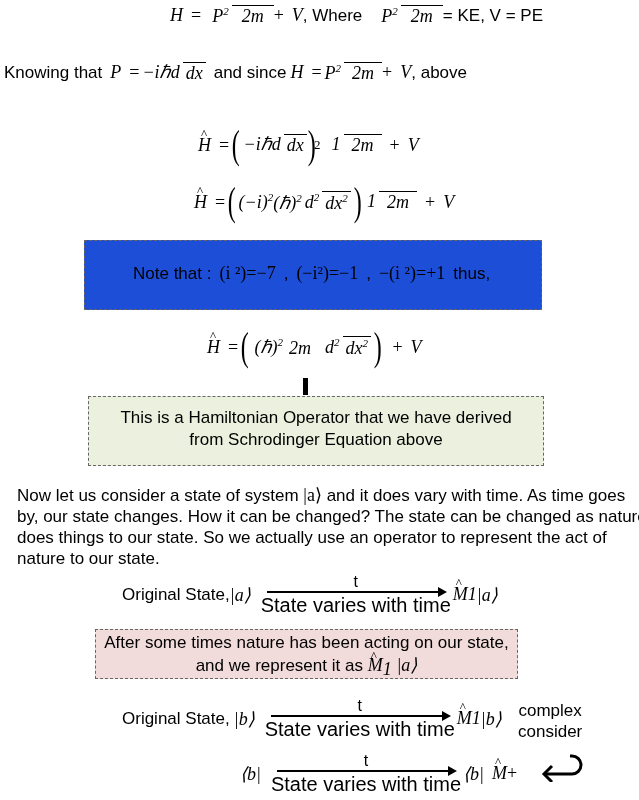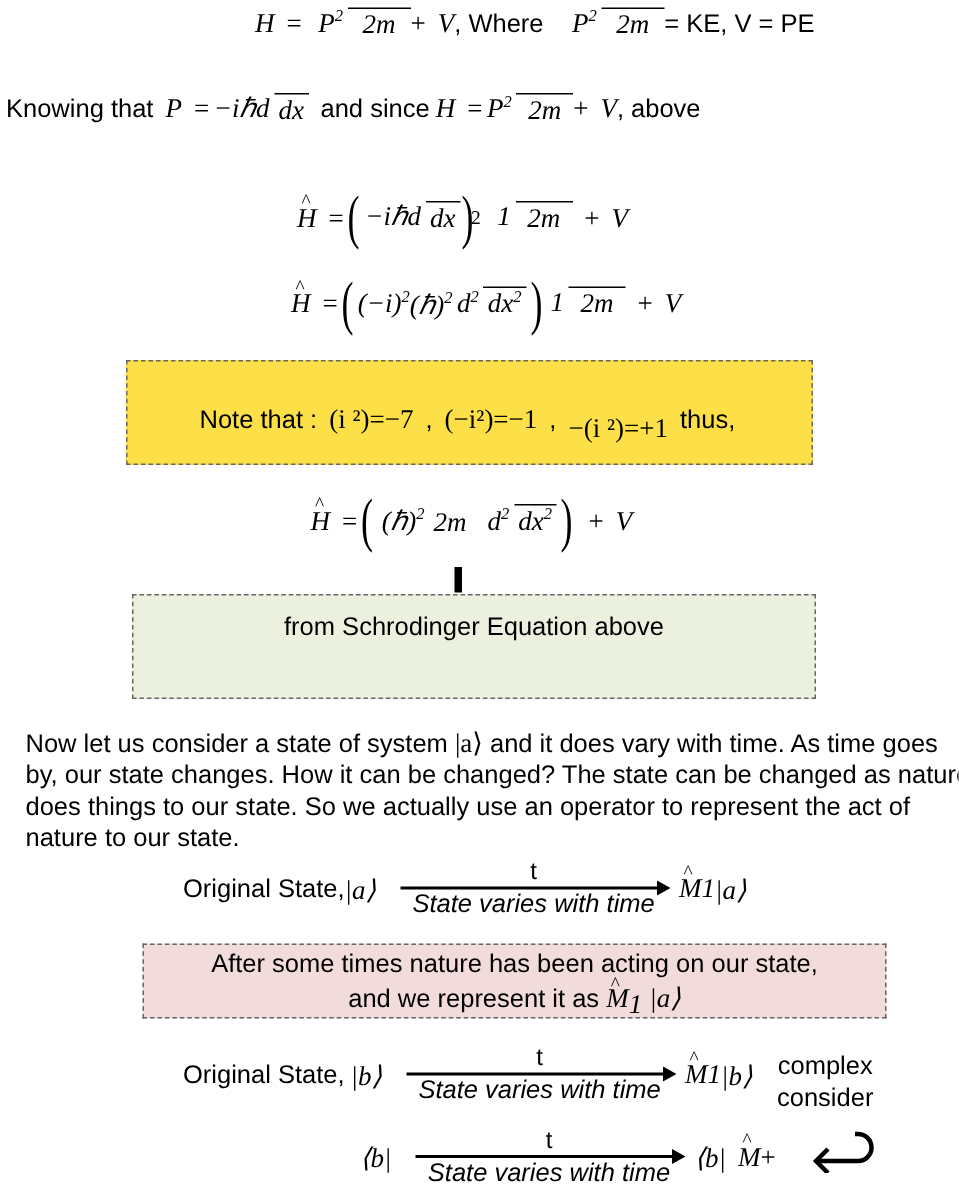--- a/index.html
+++ b/index.html
@@ -12,28 +12,28 @@
   .frac .num { padding: 0 3px; line-height: 1.1; }
   .frac .den { border-top: 1px solid #000; padding: 0 3px; line-height: 1.15; }
   sup { font-size: 11px; vertical-align: 7px; }
   sub { font-size: 11px; vertical-align: -4px; }
   .paren { font-family: "Liberation Serif", serif; font-size: 40px; font-weight: 100; transform: scaleX(0.6); display: inline-block; line-height: 1; vertical-align: middle; }
   .hat { position: relative; display: inline-block; }
   .hat::before { content: "^"; position: absolute; top: -9px; left: 3px; font-style: normal; font-size: 13px; }
   .row { display: flex; align-items: center; white-space: nowrap; }
   .gap { display: inline-block; width: 8px; }
   .box { position: absolute; border: 1px dashed #666; }
-  .box-gray { background: #fde047; }
+  .box-gray { background: #1d4ed8; }
   .box-green { background: #ebf1de; }
   .box-pink { background: #f2dcdb; }
   .arrow { position: relative; display: inline-flex; flex-direction: column; align-items: center; }
   .arrow .top { font-size: 16px; line-height: 1.1; }
   .arrow .line { position: relative; height: 2px; background: #000; width: 100%; }
   .arrow .line::after { content: ""; position: absolute; right: -2px; top: -4px; border-left: 9px solid #000; border-top: 5px solid transparent; border-bottom: 5px solid transparent; }
-  .arrow .bot { font-size: 17px; line-height: 1.2; font-style: italic; }
+  .arrow .bot { font-size: 20px; line-height: 1.2; }
   .para { font-size: 17px; line-height: 21px; }
 </style>
 </head>
 <body>
 
 <div class="abs row" style="left:170px; top:5px;">
   <span class="m">H</span>
   <span class="gap"></span>
   <span class="mu">=</span>
   <span class="gap"></span>
@@ -129,21 +129,21 @@
     <span>Note that :</span>
     <span class="gap"></span>
     <span class="m" style="font-style:normal;">(i ²)=−7</span>
     <span class="gap"></span>
     <span>,</span>
     <span class="gap"></span>
     <span class="m" style="font-style:normal;">(−i²)=−1</span>
     <span class="gap"></span>
     <span>,</span>
     <span class="gap"></span>
-    <span class="m" style="font-style:normal;margin-top:12px;">−(i ²)=+1</span>
+    <span class="m" style="font-style:normal;">−(i ²)=+1</span>
     <span class="gap"></span>
     <span>thus,</span>
   </div>
 </div>
 
 <div class="abs row" style="left:207px; top:327px;">
   <span class="m hat">H</span>
   <span class="gap"></span>
   <span class="mu">=</span>
   <span class="paren">(</span>
@@ -160,20 +160,21 @@
   <span class="gap"></span>
   <span class="mu">+</span>
   <span class="gap"></span>
   <span class="m">V</span>
 </div>
 
 <div class="abs" style="left:303px; top:378px; width:5px; height:17px; background:#000;"></div>
 
 <div class="box box-green" style="left:88px; top:396px; width:456px; height:70px;">
   <div style="position:absolute; left:0; right:0; top:10px; text-align:center; line-height:22px;">
+    <div>This is a Hamiltonian Operator that we have derived</div>
     <div>from Schrodinger Equation above</div>
   </div>
 </div>
 
 <div class="abs para" style="left:4px; top:485px; width:634px;margin-left:13px;">
   <span>Now let us consider a state of system </span><span class="m" style="font-style:normal;">|a⟩</span><span> and it does vary with time. As time goes by, our state changes. How it can be changed? The state can be changed as nature does things to our state. So we actually use an operator to represent the act of nature to our state.</span>
 </div>
 
 <div class="abs row" style="left:122px; top:573px;">
   <span>Original State,</span>
@@ -184,21 +185,21 @@
     <span class="top">t</span>
     <span class="line"></span>
     <span class="bot">State varies with time</span>
   </span>
   <span class="gap"></span>
   <span class="m hat">M</span>
     <sub class="m">1</sub>
   <span class="m">|a⟩</span>
 </div>
 
-<div class="box box-pink" style="left:95px; top:629px; width:496px; height:50px;">
+<div class="box box-pink" style="left:95px; top:629px; width:423px; height:50px;">
   <div style="position:absolute; left:0; right:0; top:2px; text-align:center; line-height:22px;">
     <div>After some times nature has been acting on our state,</div>
     <div>
       <span>and we represent it as</span>
       <span class="m hat">M</span><sub class="m">1</sub>
       <span class="m">|a⟩</span>
     </div>
   </div>
 </div>
 

